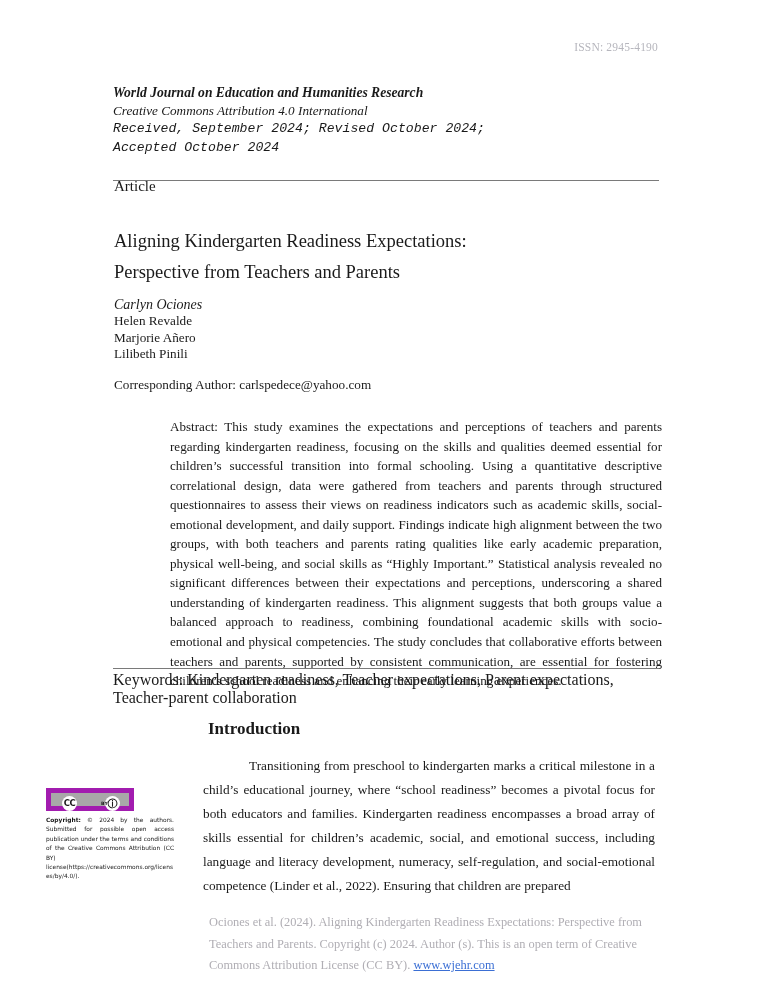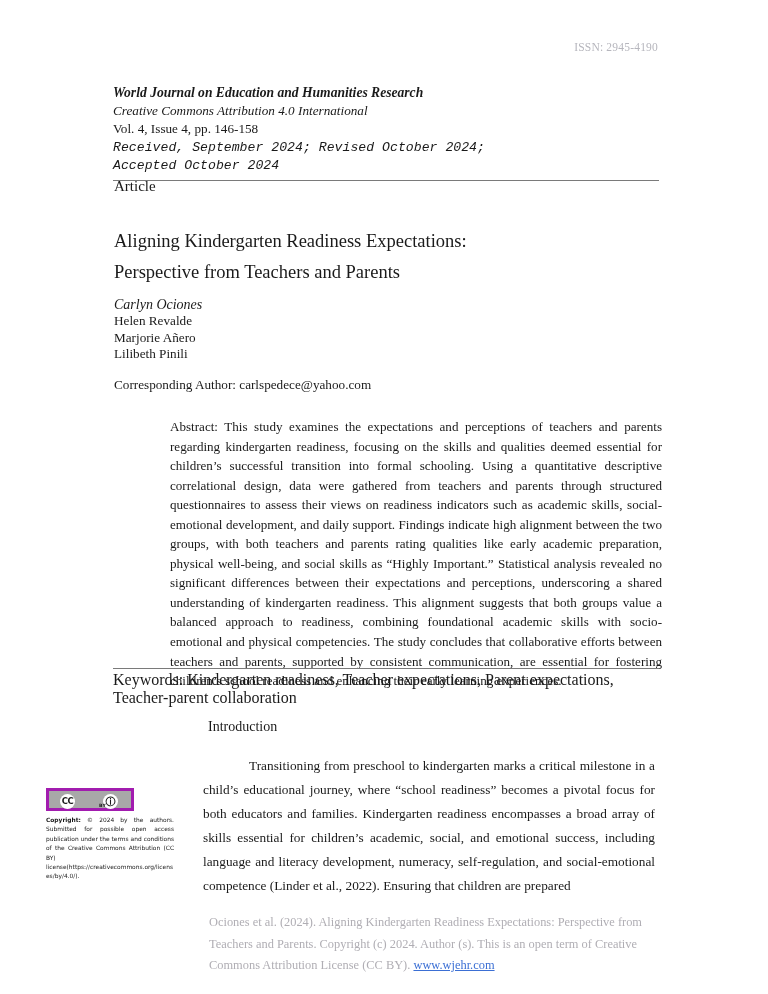--- a/index.html
+++ b/index.html
@@ -138,22 +138,22 @@
     font-size: 16px;
     line-height: 18px;
     text-align: left;
   }
 
   
   .section-heading {
     position: absolute;
     top: 719px;
     left: 208px;
-    font-size: 14px;
-    font-weight: normal;
+    font-size: 17px;
+    font-weight: bold;
   }
   .intro-body {
     position: absolute;
     top: 754px;
     left: 203px;
     width: 452px;
     font-size: 13.3px;
     line-height: 24px;
     text-align: justify;
     text-justify: inter-word;
@@ -164,21 +164,21 @@
   .cc-block {
     position: absolute;
     top: 788px;
     left: 46px;
     width: 128px;
   }
   .cc-badge {
     width: 88px;
     height: 23px;
     background: #a8a8a8;
-    border: 3px solid #a21caf;
+    border: 5px solid #a21caf;
     box-sizing: border-box;
     position: relative;
     display: block;
   }
   .cc-badge .circ {
     position: absolute;
     top: 3px;
     width: 15px;
     height: 15px;
     border-radius: 50%;
@@ -239,21 +239,20 @@
 </head>
 <body>
 
 <div class="page">
 
   <div class="issn">ISSN: 2945-4190</div>
 
   <div class="masthead">
     <div class="line journal-title">World Journal on Education and Humanities Research</div>
     <div class="line license-line">Creative Commons Attribution 4.0 International</div>
-    <div class="line volume-line">Vol. 4, Issue 4, pp. 146-158</div>
     <div class="line dates-line">Received, September 2024; Revised October 2024;</div>
     <div class="line dates-line">Accepted October 2024</div>
   </div>
 
   <div class="rule rule-top"></div>
 
   <div class="article-label">Article</div>
 
   <h1 class="doc-title">
     <span class="t-line">Aligning Kindergarten Readiness Expectations:</span>

